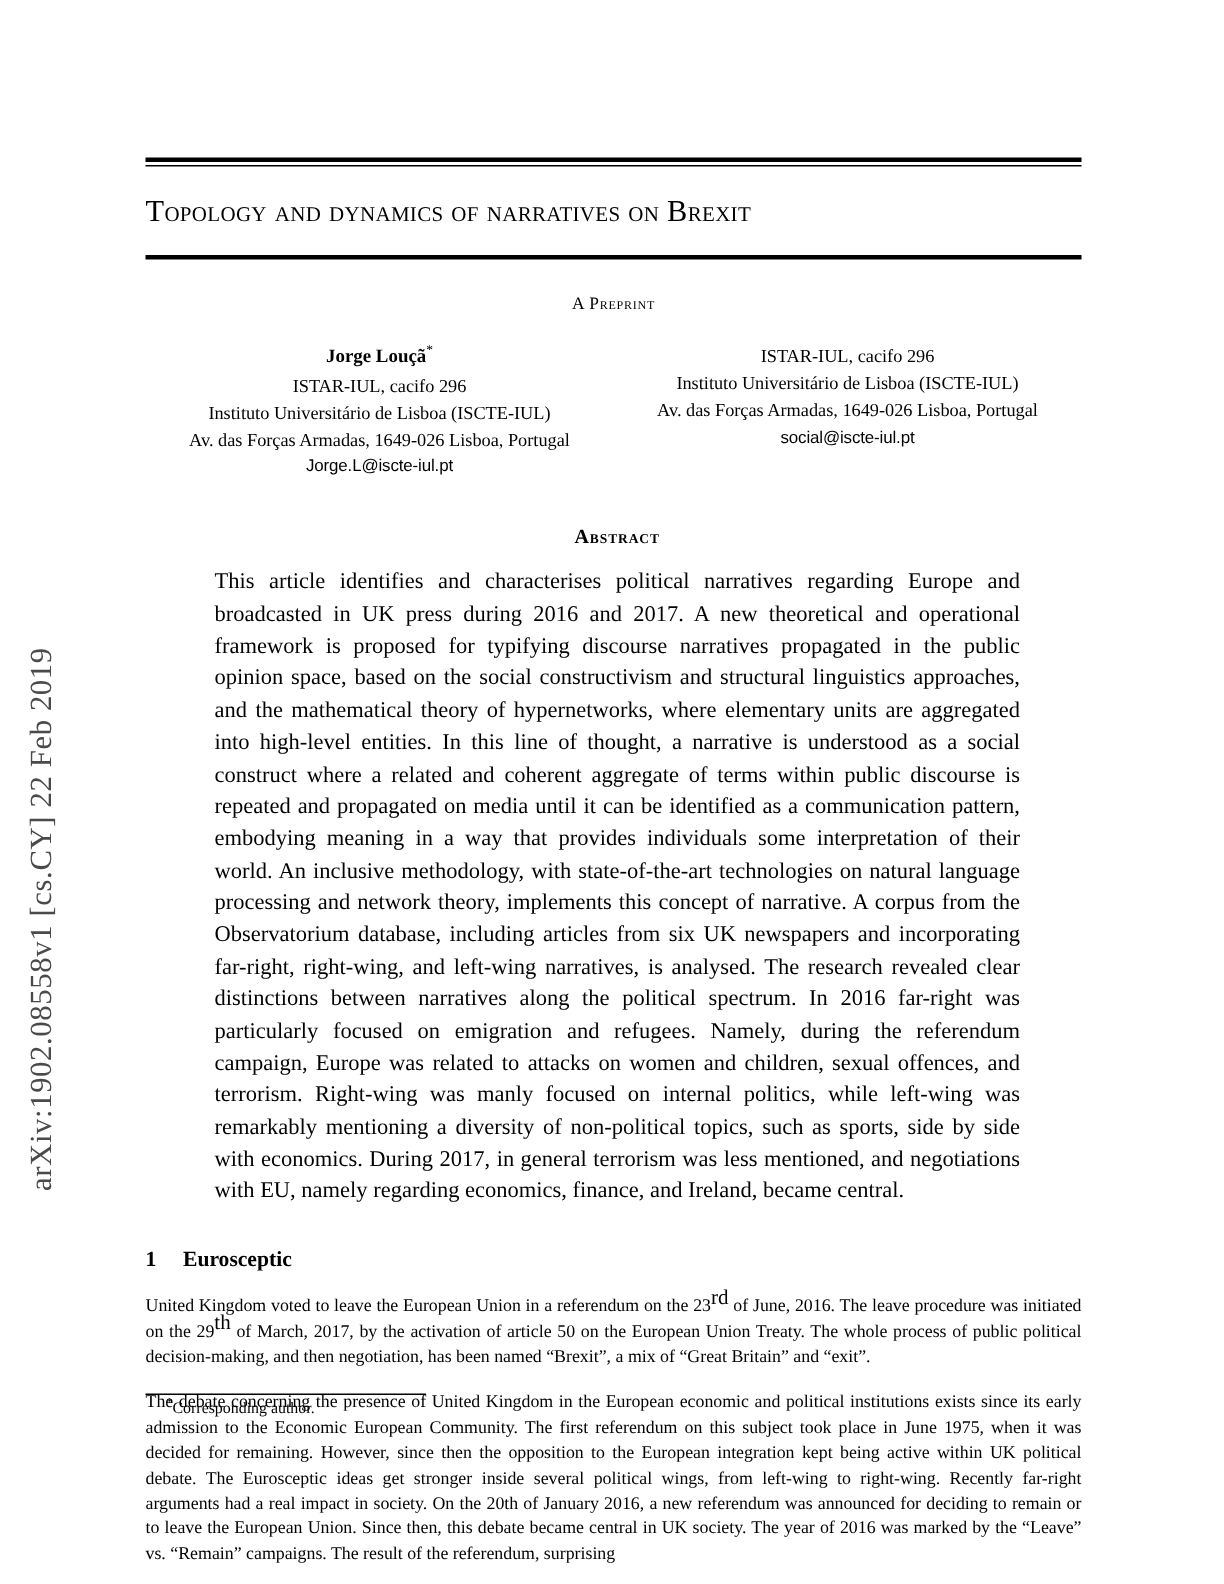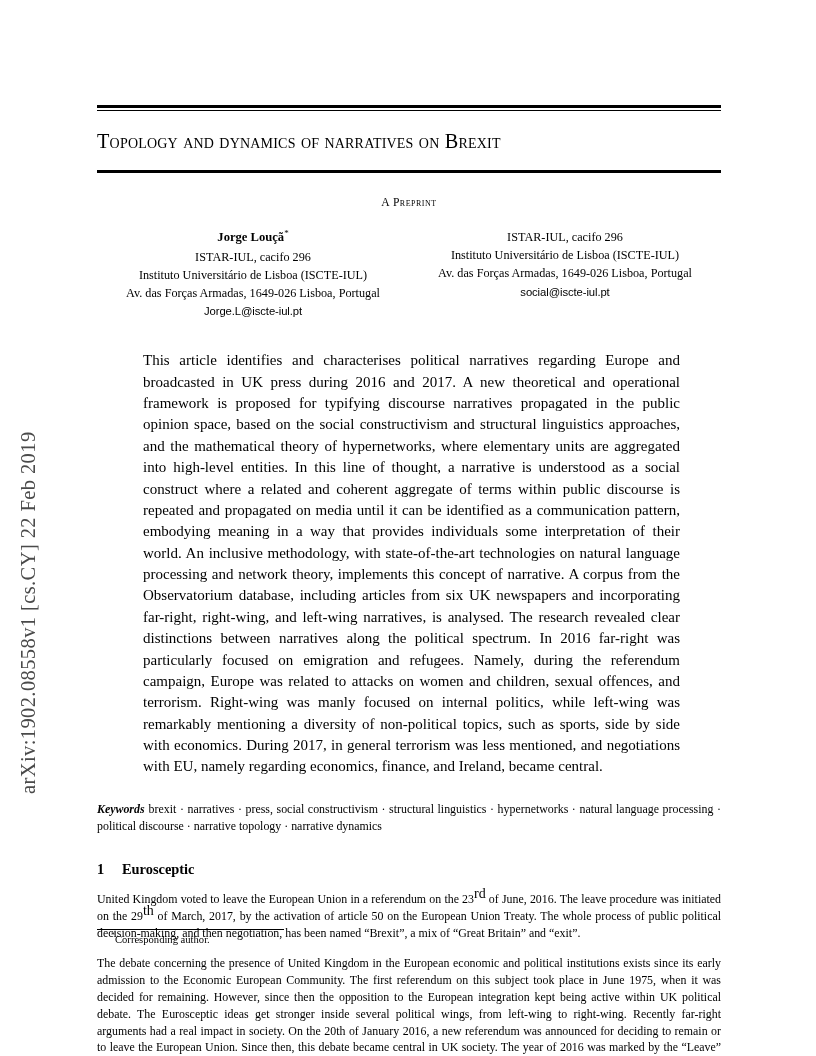--- a/index.html
+++ b/index.html
@@ -238,24 +238,24 @@
       <div>ISTAR-IUL, cacifo 296</div>
       <div>Instituto Universitário de Lisboa (ISCTE-IUL)</div>
       <div>Av. das Forças Armadas, 1649-026 Lisboa, Portugal</div>
       <div class="author-email">social@iscte-iul.pt</div>
     </div>
 
   </div>
 
 
   <div class="abstract-wrap">
+    <div class="abstract-heading">Abstract</div>
     <div class="abstract-body">This article identifies and characterises political narratives regarding Europe and broadcasted in UK press during 2016 and 2017. A new theoretical and operational framework is proposed for typifying discourse narratives propagated in the public opinion space, based on the social constructivism and structural linguistics approaches, and the mathematical theory of hypernetworks, where elementary units are aggregated into high-level entities. In this line of thought, a narrative is understood as a social construct where a related and coherent aggregate of terms within public discourse is repeated and propagated on media until it can be identified as a communication pattern, embodying meaning in a way that provides individuals some interpretation of their world. An inclusive methodology, with state-of-the-art technologies on natural language processing and network theory, implements this concept of narrative. A corpus from the Observatorium database, including articles from six UK newspapers and incorporating far-right, right-wing, and left-wing narratives, is analysed. The research revealed clear distinctions between narratives along the political spectrum. In 2016 far-right was particularly focused on emigration and refugees. Namely, during the referendum campaign, Europe was related to attacks on women and children, sexual offences, and terrorism. Right-wing was manly focused on internal politics, while left-wing was remarkably mentioning a diversity of non-political topics, such as sports, side by side with economics. During 2017, in general terrorism was less mentioned, and negotiations with EU, namely regarding economics, finance, and Ireland, became central.</div>
   </div>
 
-  <div class="keywords"><span class="keywords-label">Keywords</span><span>brexit · narratives · press, social constructivism · structural linguistics · hypernetworks · natural language processing · political discourse · narrative topology · narrative dynamics</span></div>
 
   <div class="section-heading"><span class="section-num">1</span><span>Eurosceptic</span></div>
 
   <div class="body-par"><span>United Kingdom voted to leave the European Union in a referendum on the 23</span><sup>rd</sup><span> of June, 2016. The leave procedure was initiated on the 29</span><sup>th</sup><span> of March, 2017, by the activation of article 50 on the European Union Treaty. The whole process of public political decision-making, and then negotiation, has been named “Brexit”, a mix of “Great Britain” and “exit”.</span></div>
 
   <div class="body-par">The debate concerning the presence of United Kingdom in the European economic and political institutions exists since its early admission to the Economic European Community. The first referendum on this subject took place in June 1975, when it was decided for remaining. However, since then the opposition to the European integration kept being active within UK political debate. The Eurosceptic ideas get stronger inside several political wings, from left-wing to right-wing. Recently far-right arguments had a real impact in society. On the 20th of January 2016, a new referendum was announced for deciding to remain or to leave the European Union. Since then, this debate became central in UK society. The year of 2016 was marked by the “Leave” vs. “Remain” campaigns. The result of the referendum, surprising</div>
 
   <div class="footnote-area">
     <div class="footnote-rule"></div>
     <div class="footnote-text"><sup>*</sup><span>Corresponding author.</span></div>

